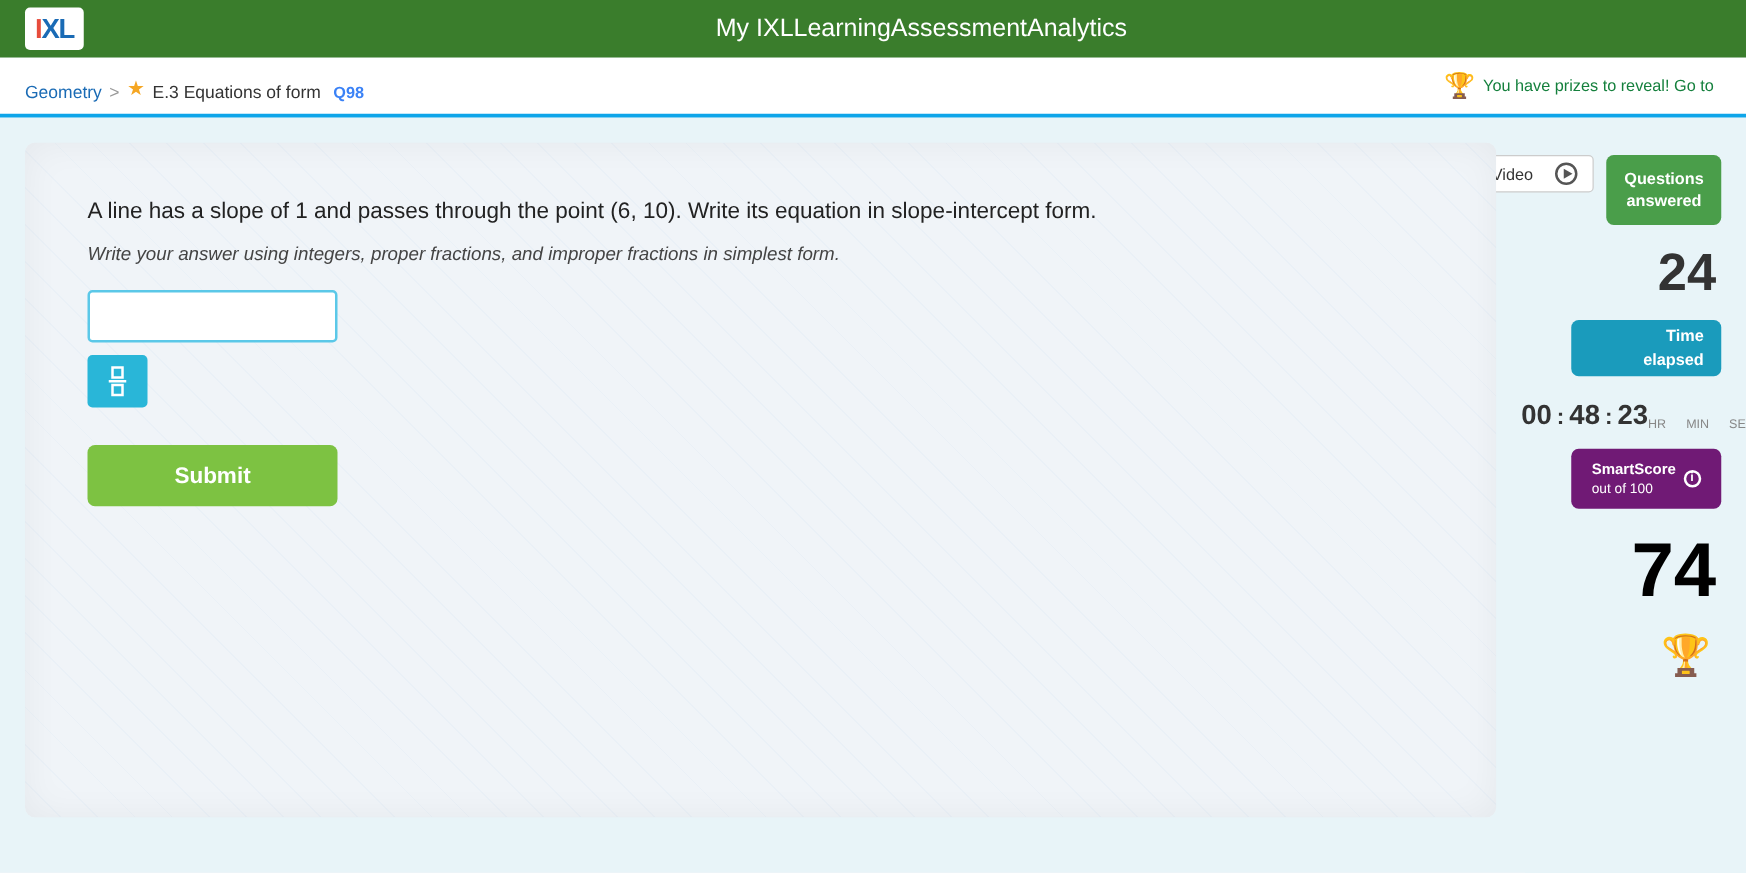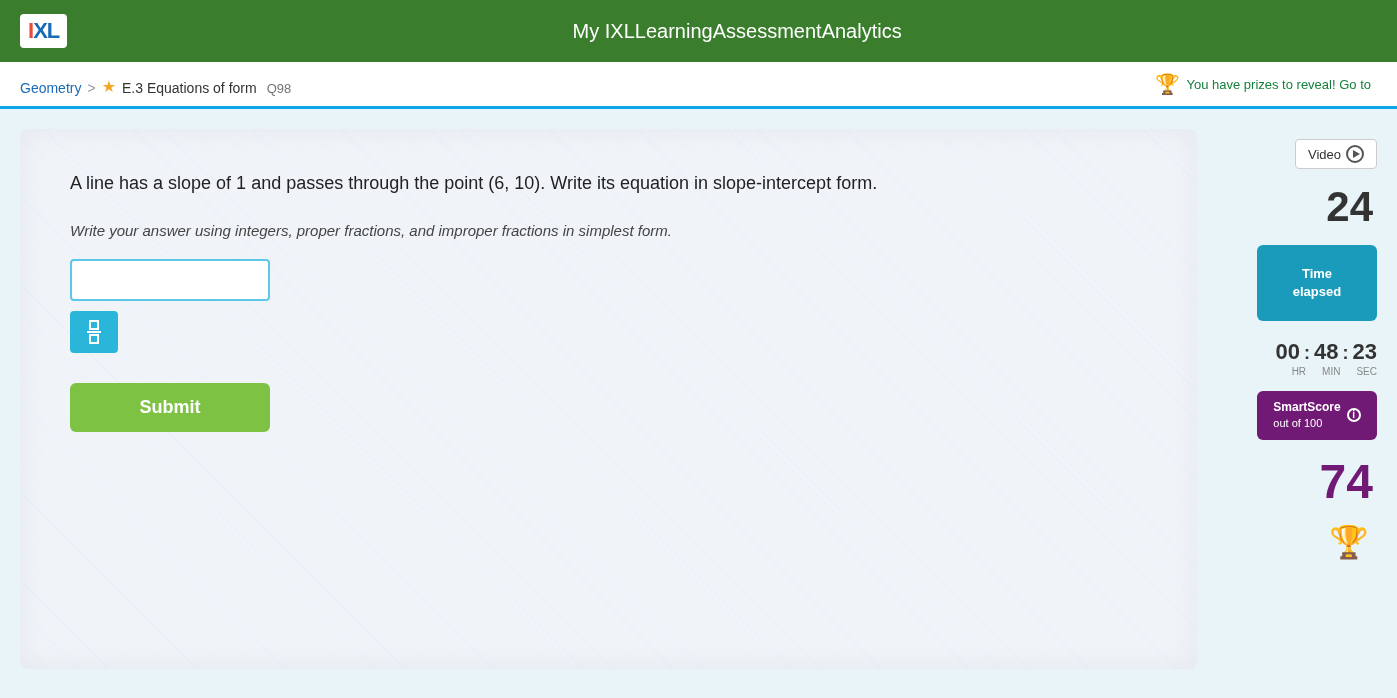--- a/index.html
+++ b/index.html
@@ -1,21 +1,21 @@
 <!DOCTYPE html>
 <html><head>
   <meta charset="utf-8">
   <style>
     * { box-sizing: border-box; margin: 0; padding: 0; }
     body { font-family: Arial, sans-serif; background: #e8f4f8; width: 1397px; min-height: 698px; overflow-x: hidden; }
 
     
     .top-nav {
       background: #3a7d2c;
-      height: 62px;
+      height: 46px;
       display: flex;
       align-items: center;
       padding: 0 20px;
       position: relative;
     }
     .logo-area {
       background: #fff;
       padding: 4px 8px;
       border-radius: 4px;
       margin-right: 30px;
@@ -50,21 +50,21 @@
       border-bottom: 3px solid #0ea5e9;
     }
     .breadcrumb-link {
       color: #1a6bb5;
       cursor: pointer;
       text-decoration: none;
     }
     .breadcrumb-sep { color: #999; }
     .breadcrumb-star { color: #f5a623; font-size: 16px; }
     .breadcrumb-current { color: #333; font-weight: 500; }
-    .breadcrumb-code { color: #737373; margin-left: 4px; font-size: 13px; }
+    .breadcrumb-code { color: #3b82f6; margin-left: 4px; font-size: 13px; font-weight: bold; }
 
     
     .main-area {
       display: flex;
       padding: 20px;
       gap: 20px;
       min-height: 580px;
     }
 
     
@@ -83,21 +83,21 @@
         rgba(200,220,240,0.15) 20px,
         rgba(200,220,240,0.15) 21px
       );
       background-color: #f0f4f8;
     }
 
     .question-text {
       font-size: 18px;
       color: #222;
       line-height: 1.6;
-      margin-bottom: 24px;
+      margin-bottom: 12px;
       max-width: 900px;
     }
     .question-hint {
       font-size: 15px;
       color: #444;
       font-style: italic;
       margin-bottom: 20px;
       max-width: 900px;
     }
 
@@ -183,21 +183,21 @@
     .video-btn {
       background: #fff;
       border: 1px solid #ccc;
       border-radius: 4px;
       padding: 5px 12px;
       font-size: 13px;
       color: #333;
       cursor: pointer;
       display: flex;
       align-items: center;
-      gap: 5px;
+      gap: 18px;
     }
     .video-circle {
       width: 18px;
       height: 18px;
       border: 2px solid #555;
       border-radius: 50%;
       display: flex;
       align-items: center;
       justify-content: center;
     }
@@ -226,22 +226,22 @@
       font-weight: bold;
       color: #333;
       text-align: right;
       padding-right: 4px;
     }
 
     .time-box {
       background: #1a9bbc;
       color: #fff;
       border-radius: 6px;
-      padding: 20px 14px;
-      text-align: center;
+      padding: 4px 14px;
+      text-align: right;
       font-size: 13px;
       font-weight: bold;
       line-height: 1.4;
       width: 120px;
     }
 
     .time-display {
       display: flex;
       align-items: baseline;
       gap: 4px;
@@ -286,23 +286,23 @@
       display: flex;
       align-items: center;
       justify-content: center;
       font-size: 10px;
       font-weight: bold;
       color: #fff;
       flex-shrink: 0;
     }
 
     .smart-score-num {
-      font-size: 48px;
-      font-weight: bold;
-      color: #701a75;
+      font-size: 61px;
+      font-weight: bold;
+      color: #000000;
       text-align: center;
       padding-right: 4px;
     }
 
     .trophy-icon {
       color: #c87d20;
       font-size: 32px;
       text-align: right;
       padding-right: 8px;
     }
@@ -359,30 +359,34 @@
 
   <div class="right-sidebar">
 
     <div style="display:flex; align-items:flex-start; gap:10px; width:100%; justify-content:flex-end;">
       <button class="video-btn">
         <span>Video</span>
         <div class="video-circle">
           <div class="video-circle-play"></div>
         </div>
       </button>
+      <div class="questions-box">
+        <div style="white-space:pre-line;">Questions
+answered</div>
+      </div>
     </div>
 
     <div class="questions-count">24</div>
 
     <div class="time-box">
       <div style="white-space:pre-line;">Time
 elapsed</div>
     </div>
 
-    <div style="display:flex; flex-direction:column; align-items:flex-end; width:100%;">
+    <div style="display:flex; flex-direction:row; align-items:flex-end; width:100%;">
       <div class="time-display">
         <span class="time-number">00</span>
         <span class="time-sep">:</span>
         <span class="time-number">48</span>
         <span class="time-sep">:</span>
         <span class="time-number">23</span>
       </div>
       <div class="time-label">
         <span>HR</span>
         <span>MIN</span>

